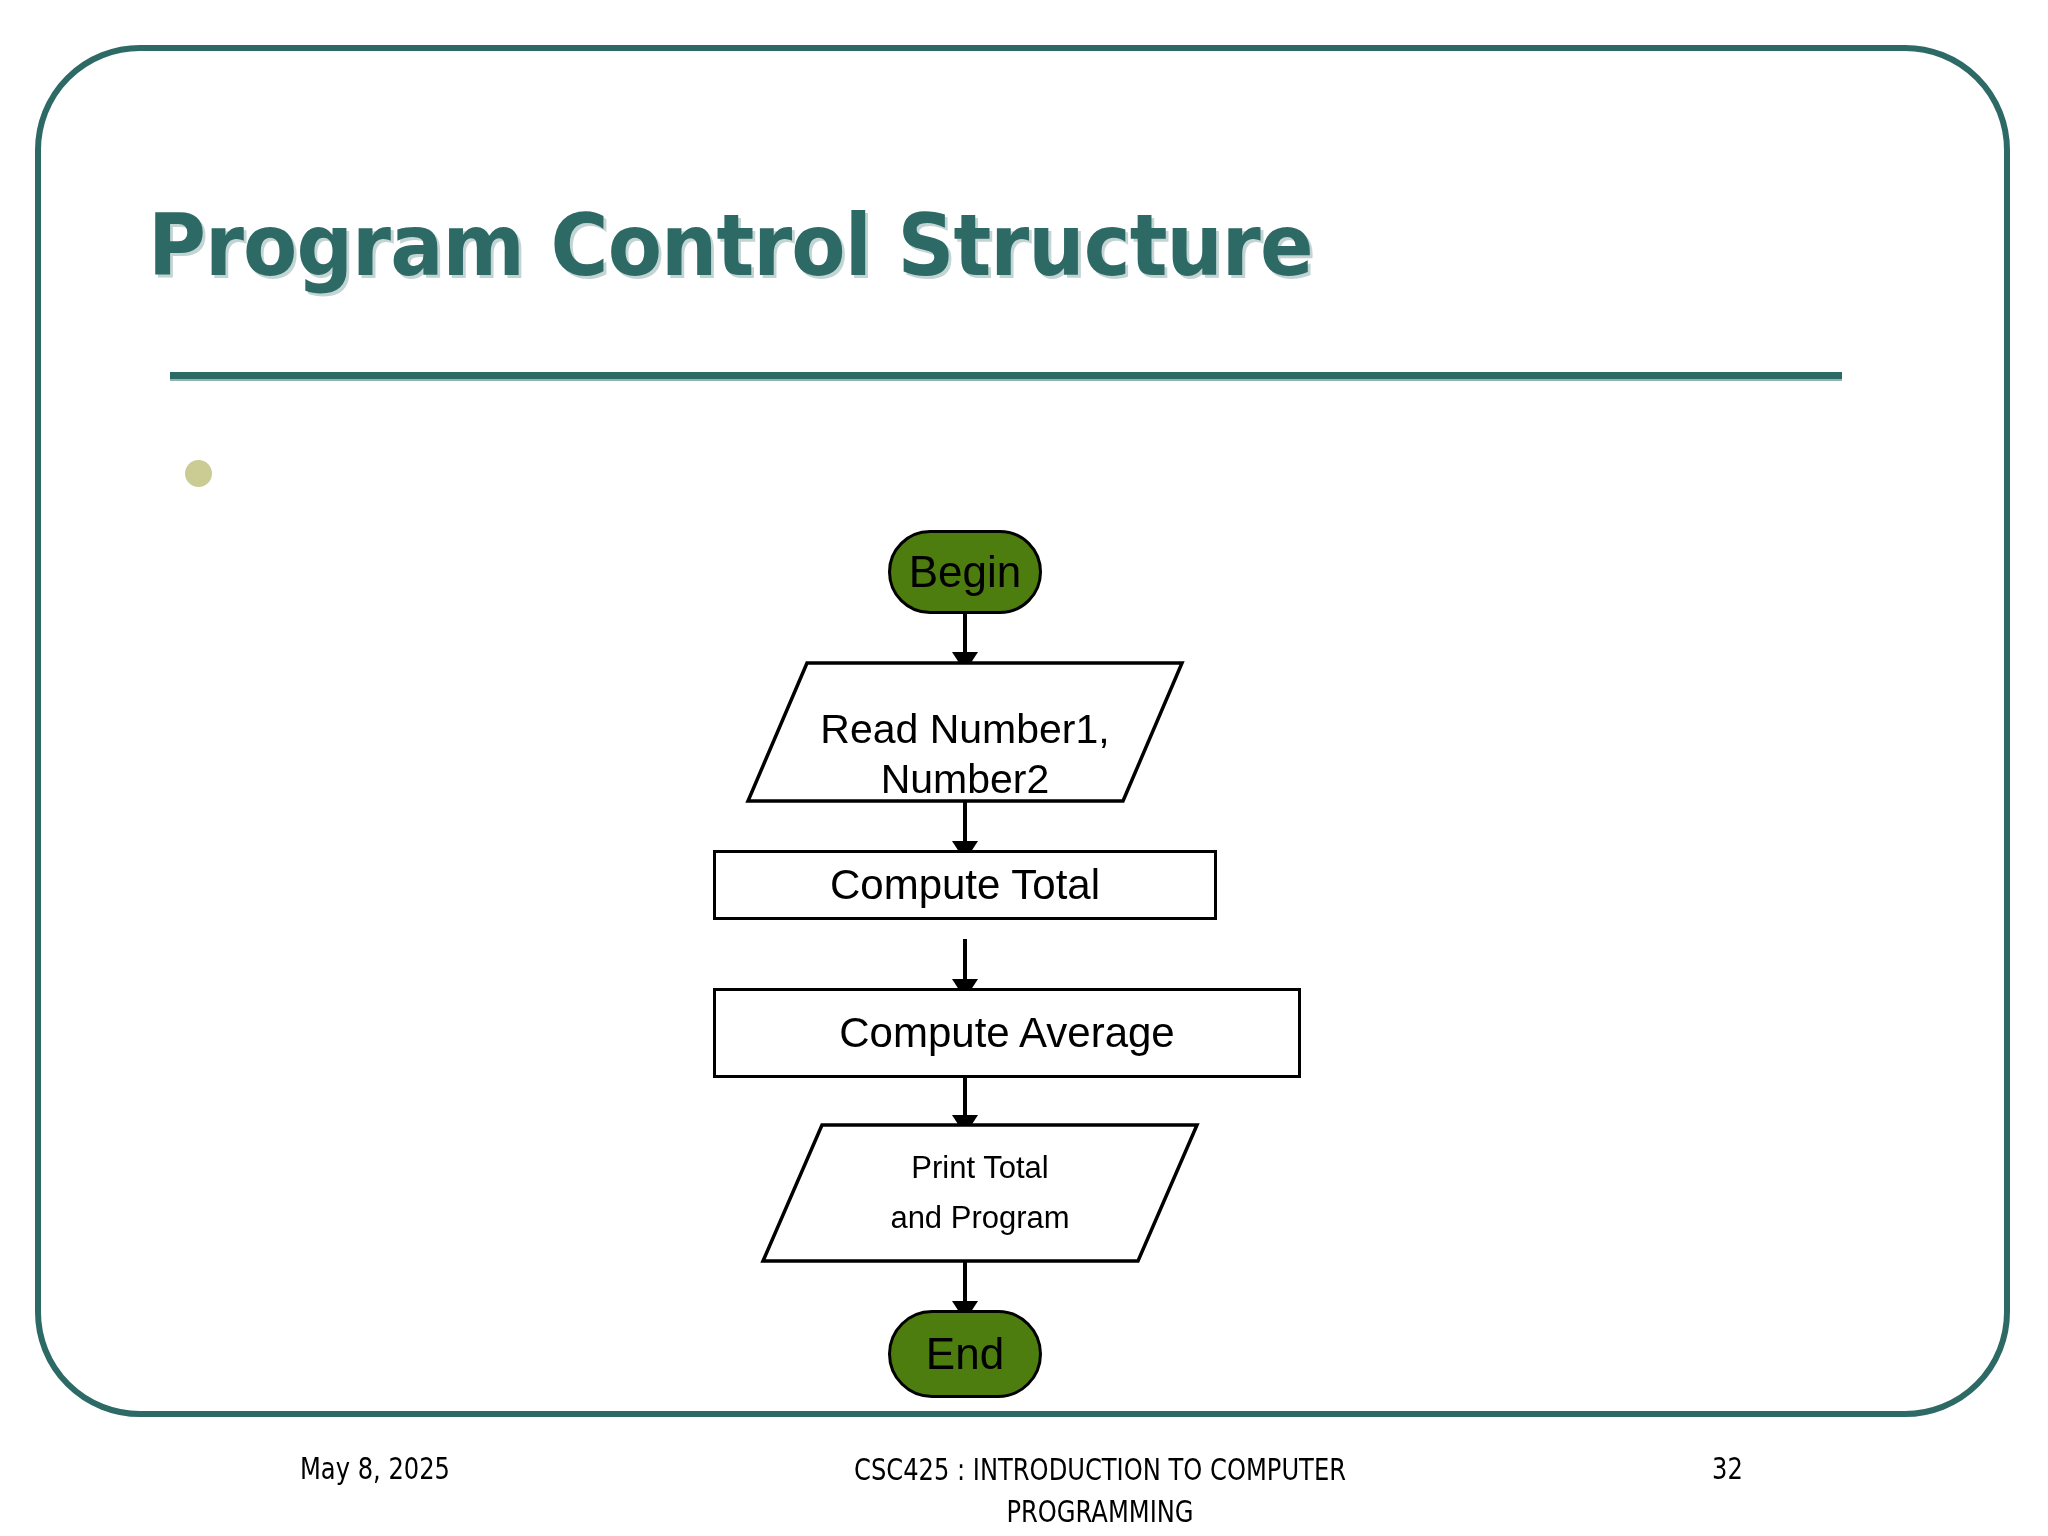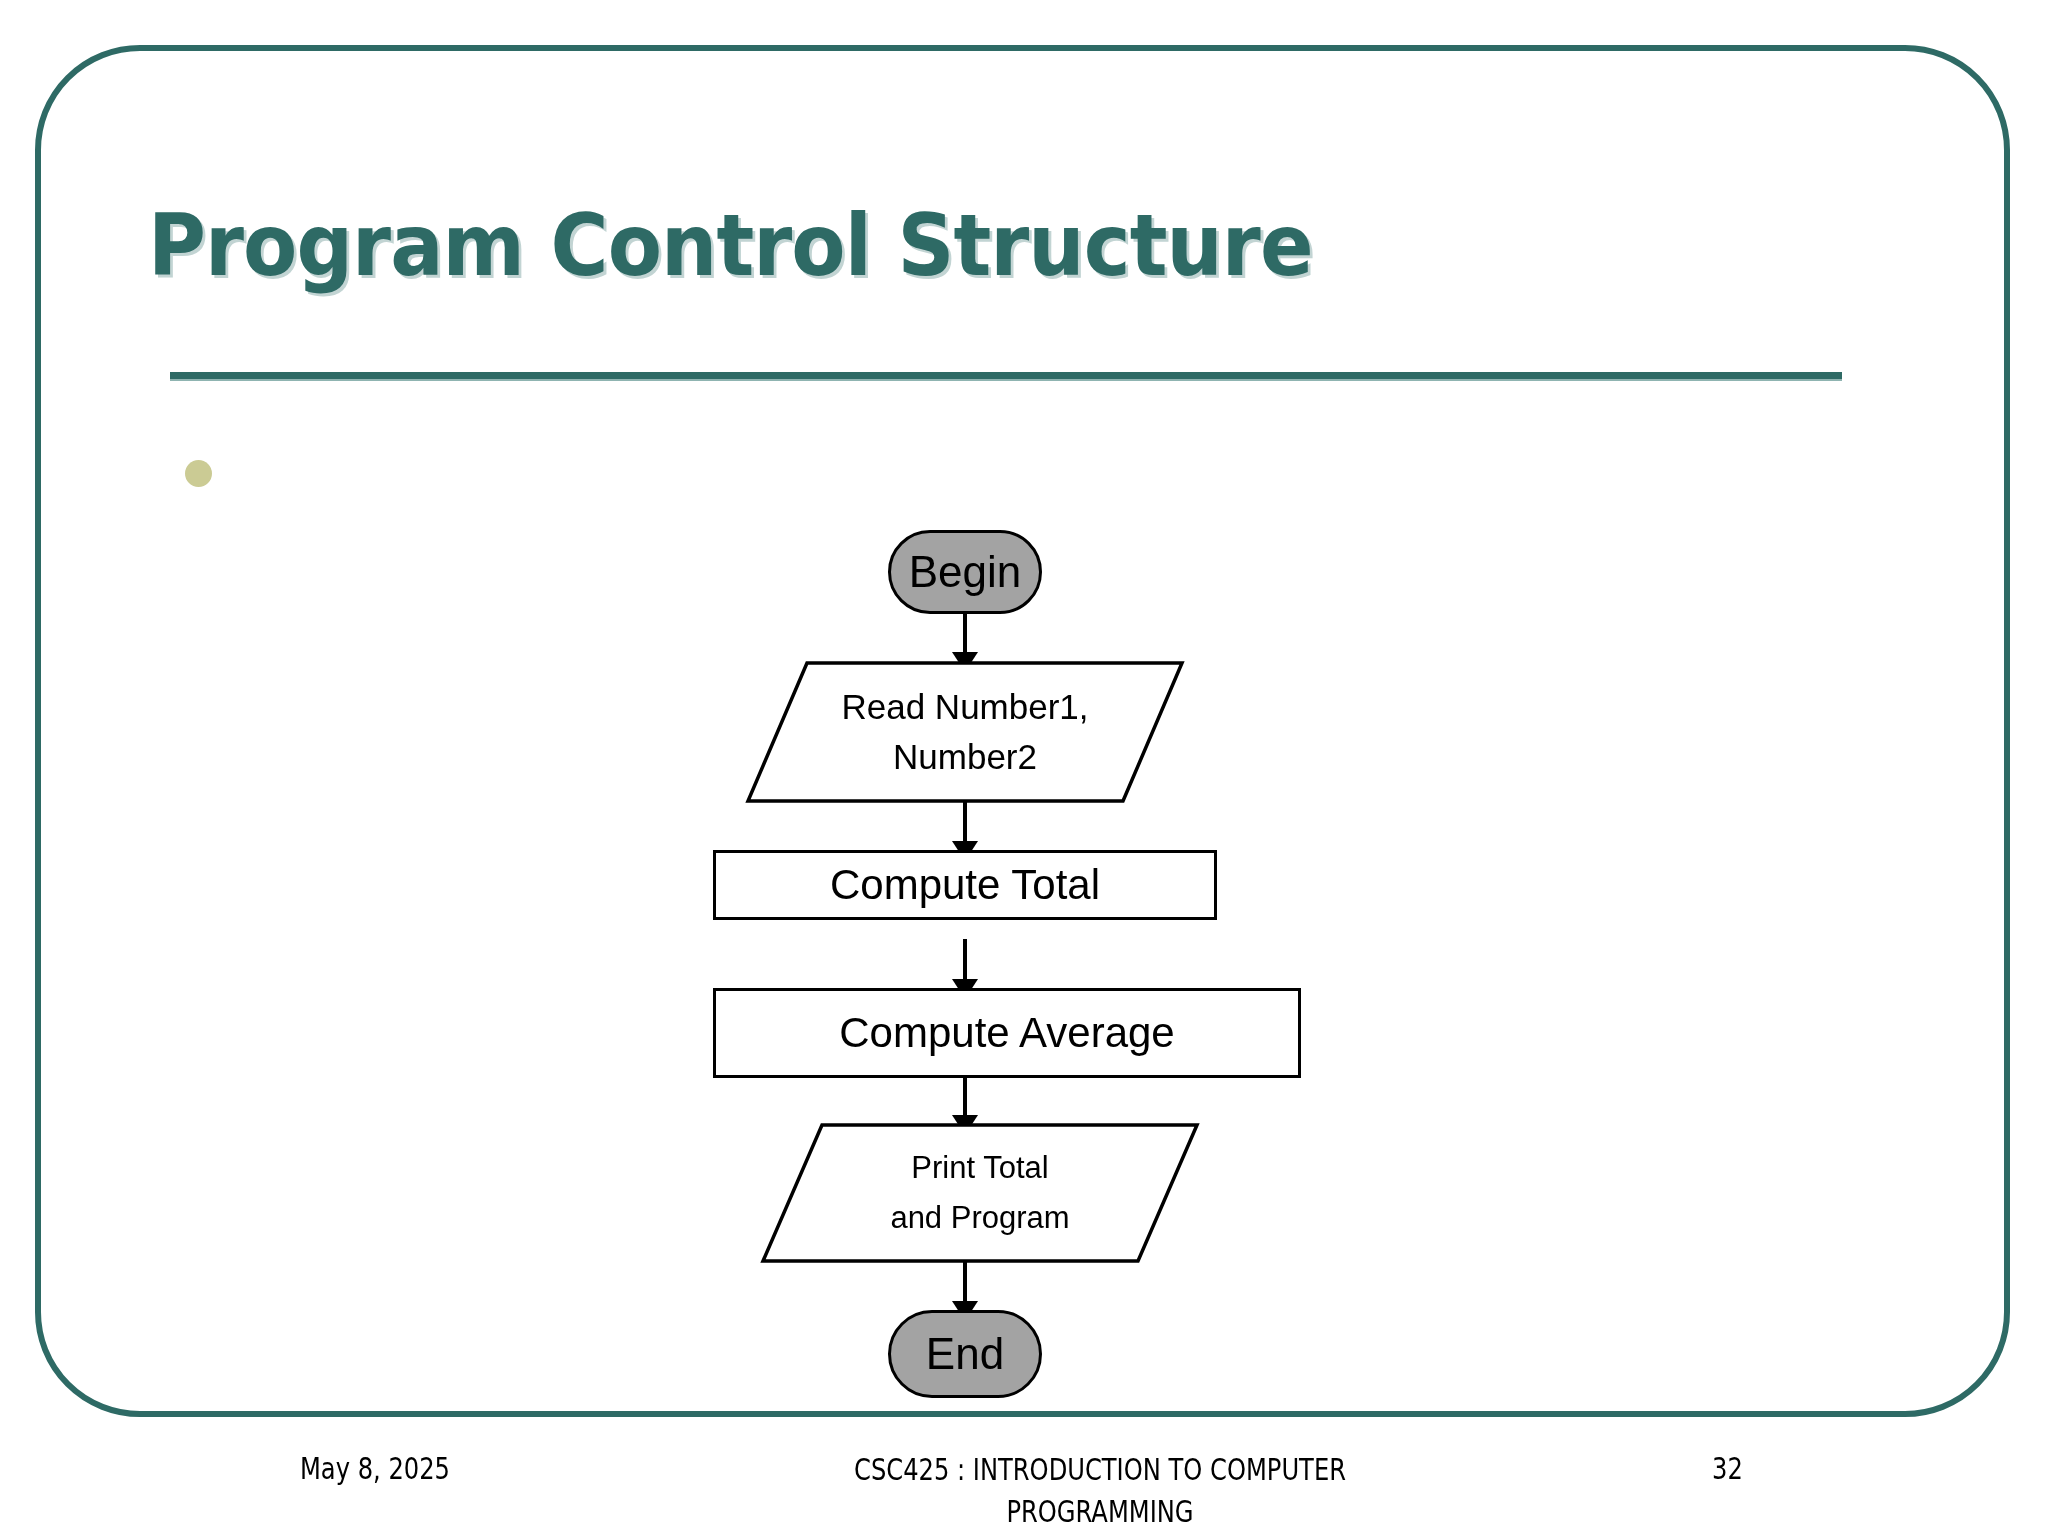--- a/index.html
+++ b/index.html
@@ -116,21 +116,21 @@
     font-size: 42px;
     line-height: 50px;
     color: #000000;
     text-align: center;
     pointer-events: none;
   }
   .terminator {
     position: absolute;
     border: 3px solid #000000;
     border-radius: 46px;
-    background: #a3a3a3;
+    background: #4d7c0f;
     box-sizing: border-box;
   }
   .process {
     position: absolute;
     border: 3px solid #000000;
     background: #ffffff;
     box-sizing: border-box;
   }
   .io-shape {
     position: absolute;
@@ -141,21 +141,21 @@
   }
 
   
   #node-begin   { left: 888px; top: 530px;  width: 154px; height: 84px; }
   #node-read    { left: 745px; top: 660px;  width: 440px; height: 144px; }
   #node-total   { left: 713px; top: 850px;  width: 504px; height: 70px; }
   #node-average { left: 713px; top: 988px;  width: 588px; height: 90px; }
   #node-print   { left: 760px; top: 1122px; width: 440px; height: 142px; }
   #node-end     { left: 888px; top: 1310px; width: 154px; height: 88px; }
 
-  #node-read .node-label   { font-size: 35px; }
+  #node-read .node-label   { font-size: 41px; justify-content: flex-end; }
   #node-print .node-label  { font-size: 31px; }
   #node-begin .node-label,
   #node-end .node-label    { font-size: 44px; }
 
   .connector {
     position: absolute;
     width: 4px;
     background: #000000;
   }
   .arrowhead {

